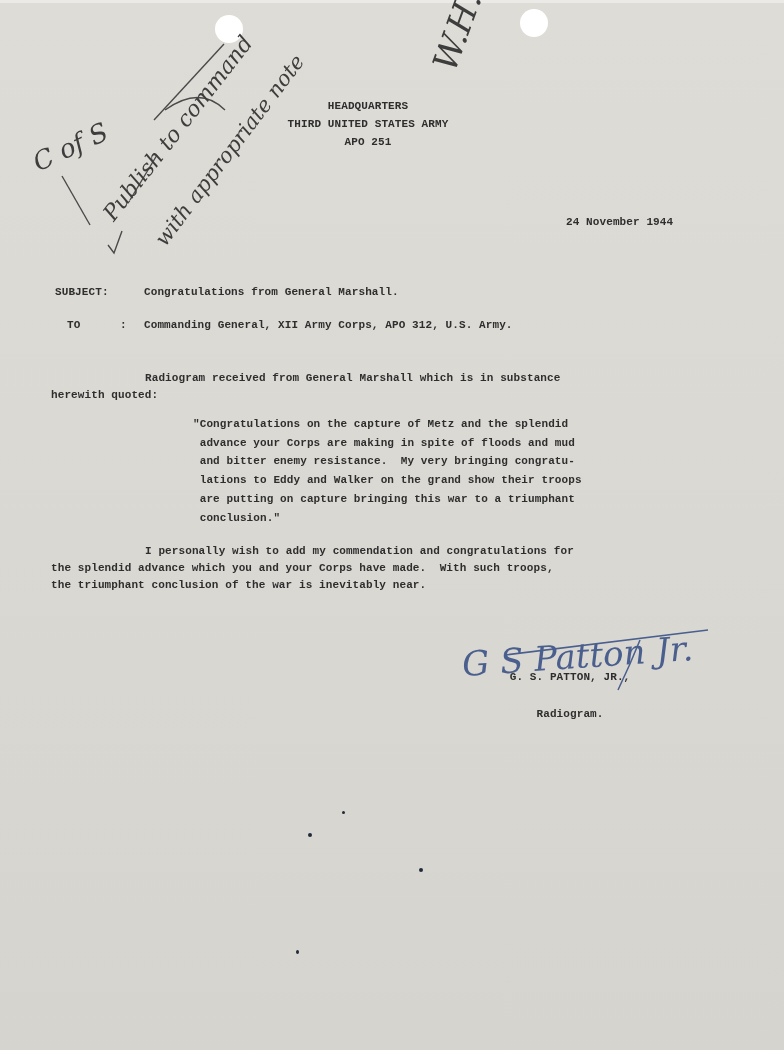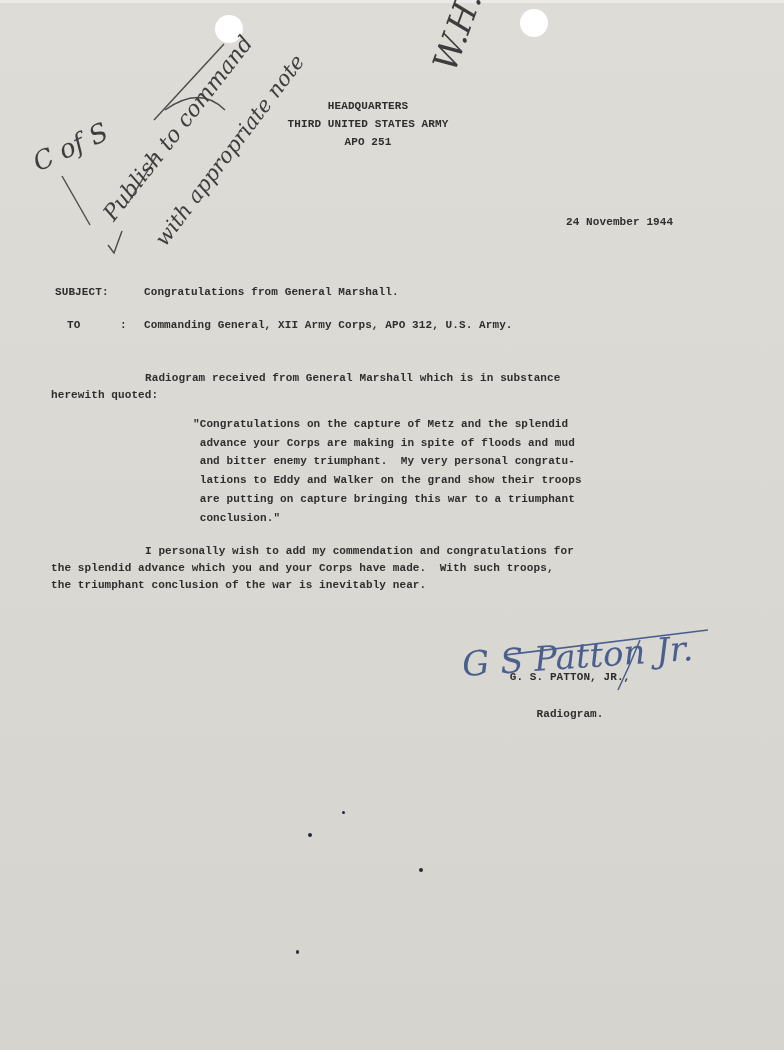--- a/index.html
+++ b/index.html
@@ -59,21 +59,21 @@
   <div class="t" style="left:51px; top:316px;margin-left:16px;">TO</div>
   <div class="t" style="left:120px; top:316px;">:</div>
   <div class="t" style="left:144px; top:316px;">Commanding General, XII Army Corps, APO 312, U.S. Army.</div>
 
   <div class="t" style="left:145px; top:369px;">Radiogram received from General Marshall which is in substance</div>
   <div class="t" style="left:51px; top:386px;">herewith quoted:</div>
 
   <div>
     <div class="t" style="left:193px; top:415px;">"Congratulations on the capture of Metz and the splendid</div>
     <div class="t" style="left:193px; top:434px;"> advance your Corps are making in spite of floods and mud</div>
-    <div class="t" style="left:193px; top:452px;"> and bitter enemy triumphant.  My very personal congratu-</div>
+    <div class="t" style="left:193px; top:452px;"> and bitter enemy resistance.  My very bringing congratu-</div>
     <div class="t" style="left:193px; top:471px;"> lations to Eddy and Walker on the grand show their troops</div>
     <div class="t" style="left:193px; top:490px;"> are putting on capture bringing this war to a triumphant</div>
     <div class="t" style="left:193px; top:509px;"> conclusion."</div>
   </div>
 
   <div>
     <div class="t" style="left:145px; top:542px;">I personally wish to add my commendation and congratulations for</div>
     <div class="t" style="left:51px; top:559px;">the splendid advance which you and your Corps have made.  With such troops,</div>
     <div class="t" style="left:51px; top:576px;">the triumphant conclusion of the war is inevitably near.</div>
   </div>

